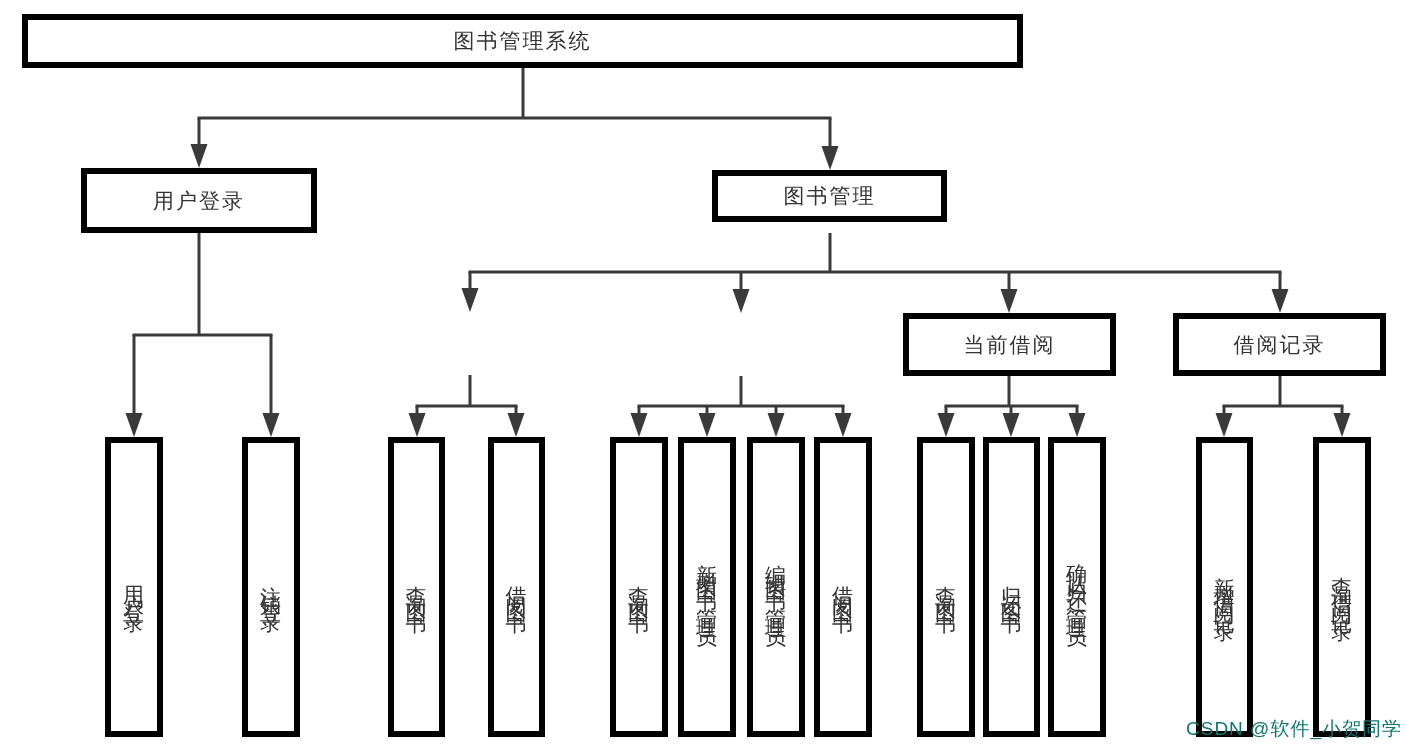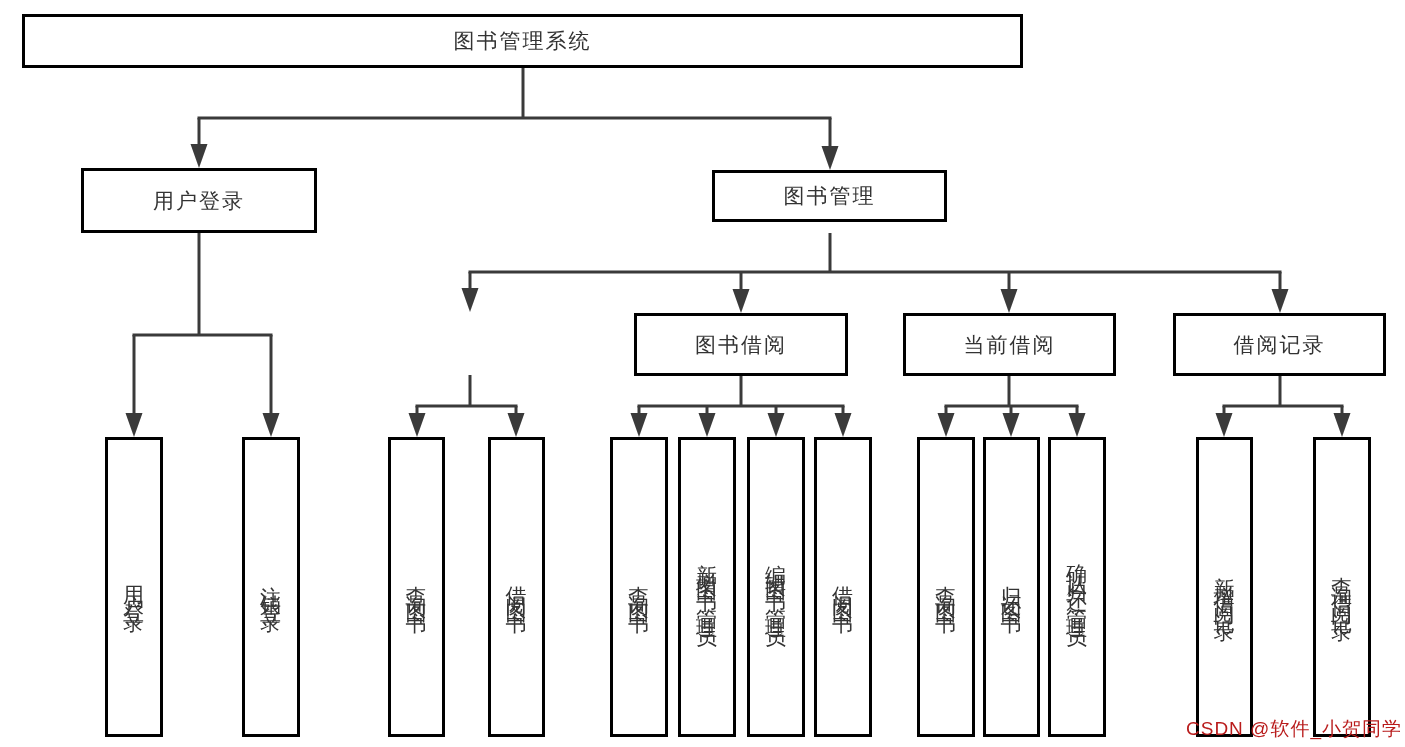--- a/index.html
+++ b/index.html
@@ -3,34 +3,34 @@
 <meta charset="utf-8">
 <style>
   html,body{margin:0;padding:0;background:#ffffff;}
   .canvas{
     position:relative;width:1405px;height:747px;background:#ffffff;
     font-family:"Liberation Sans","DejaVu Sans",sans-serif;overflow:hidden;
   }
   svg.connectors{position:absolute;left:0;top:0;z-index:0;}
   .node{
     position:absolute;box-sizing:border-box;background:#ffffff;
-    border:3px solid #000000;color:#333333;z-index:1;
+    border:6px solid #000000;color:#333333;z-index:1;
     display:flex;align-items:center;justify-content:center;
   }
   .node.h span{
     font-size:21px;letter-spacing:2px;white-space:nowrap;
     color:#333333;
   }
   .node.v span{
     writing-mode:vertical-rl;text-orientation:mixed;
     font-size:21px;letter-spacing:9px;line-height:1.1;color:#333333;
   }
   .watermark{
     position:absolute;left:1186px;top:716px;z-index:3;
-    font-size:19px;color:#b91c1c;letter-spacing:1px;white-space:nowrap;
+    font-size:19px;color:#0f766e;letter-spacing:1px;white-space:nowrap;
   }
 </style>
 </head>
 <body>
 
 <div class="canvas">
 
   <svg class="connectors" width="1405" height="747">
       <line x1="523" y1="68" x2="523" y2="118" stroke="#3a3a3a" stroke-width="3"></line>
       <line x1="197.5" y1="118" x2="831.5" y2="118" stroke="#3a3a3a" stroke-width="3"></line>
@@ -90,23 +90,20 @@
     <span>图书管理系统</span>
   </div>
 
   <div class="node h" style="left:81px;top:168px;width:236px;height:65px">
     <span>用户登录</span>
   </div>
   <div class="node h" style="left:712px;top:170px;width:235px;height:52px">
     <span>图书管理</span>
   </div>
 
-  <div class="node h" style="left:634px;top:313px;width:214px;height:63px">
-    <span>图书借阅</span>
-  </div>
   <div class="node h" style="left:903px;top:313px;width:213px;height:63px">
     <span>当前借阅</span>
   </div>
   <div class="node h" style="left:1173px;top:313px;width:213px;height:63px">
     <span>借阅记录</span>
   </div>
 
   <div class="node v" style="left:105px;top:437px;width:58px;height:300px">
     <span>用户登录</span>
   </div>

